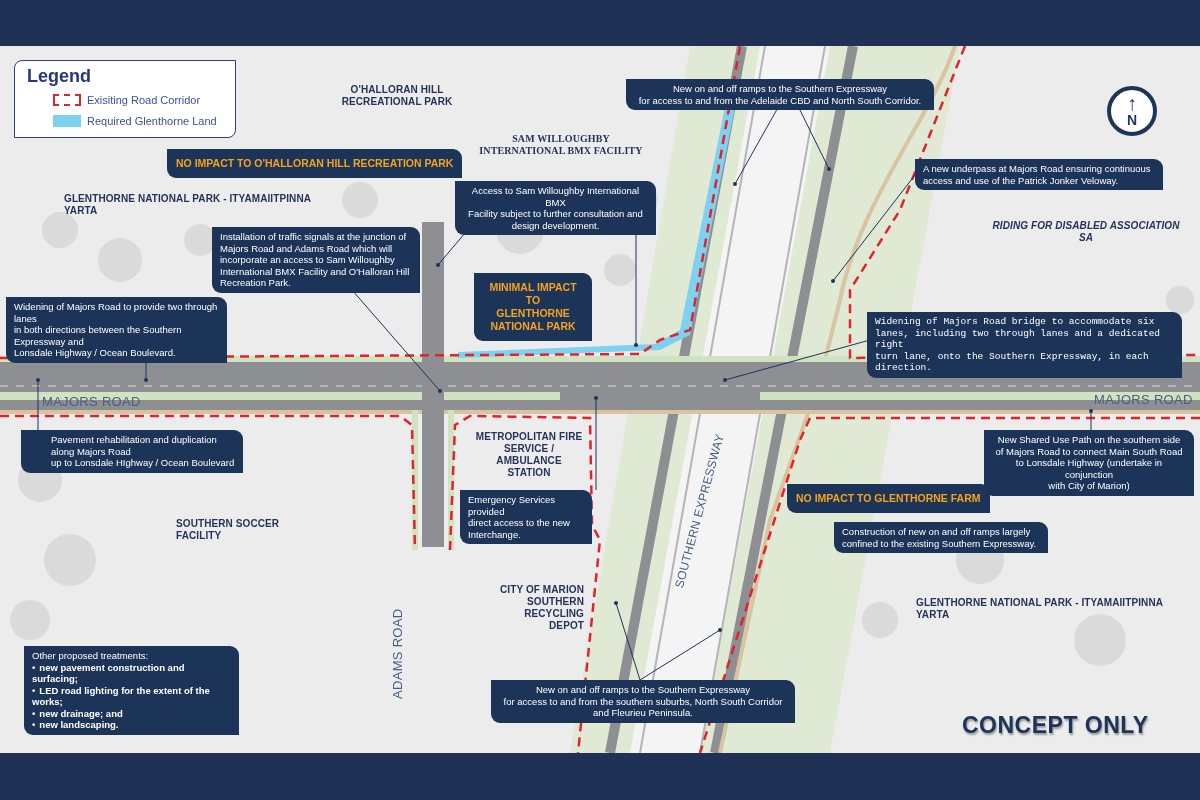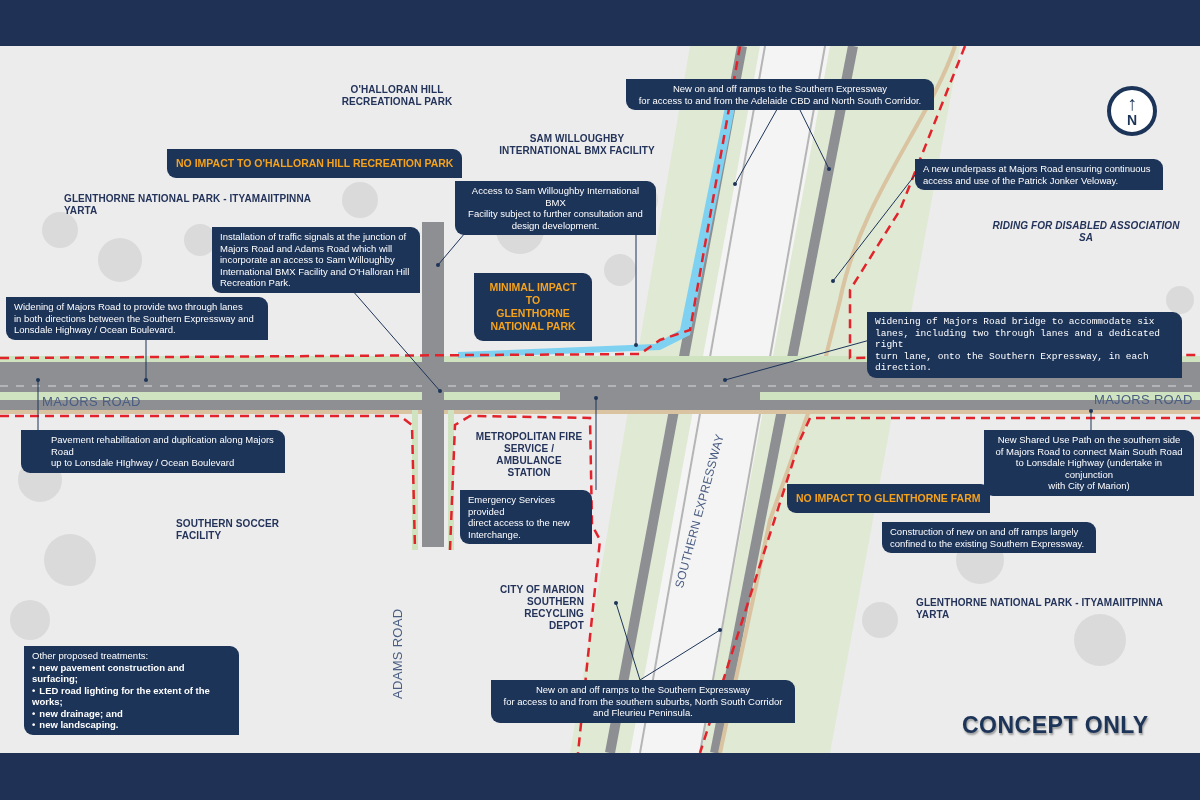--- a/index.html
+++ b/index.html
@@ -113,29 +113,40 @@
       <line x1="146" y1="340" x2="146" y2="380"></line>
         <line x1="38" y1="380" x2="38" y2="430"></line>
       <line x1="870" y1="340" x2="725" y2="380"></line>
       <line x1="596" y1="398" x2="596" y2="490"></line>
       <line x1="1091" y1="411" x2="1091" y2="430"></line>
       <line x1="640" y1="680" x2="616" y2="603"></line>
         <line x1="640" y1="680" x2="720" y2="630"></line>
     </g>
   </svg>
 
+  <div class="legend">
+    <div class="title">Legend</div>
+    <div class="row" style="top:33px;">
+      <span class="swatch-dash"></span>
+      <span>Exisiting Road Corridor</span>
+    </div>
+    <div class="row" style="top:54px;">
+      <span class="swatch-blue"></span>
+      <span>Required Glenthorne Land</span>
+    </div>
+  </div>
 
   <div class="compass">
     <div class="arrow">↑</div>
     <div class="n">N</div>
   </div>
 
   <div class="lbl" style="left:332px;top:38px;width:130px;white-space:pre-line;">O'HALLORAN HILL
 RECREATIONAL PARK</div>
-  <div class="lbl" style="left:492px;top:87px;width:170px;white-space:pre-line;">SAM WILLOUGHBY
+  <div class="lbl" style="left:476px;top:87px;width:170px;white-space:pre-line;font-family:Liberation Serif, serif;">SAM WILLOUGHBY
 INTERNATIONAL BMX FACILITY</div>
   <div class="lbl" style="left:64px;top:147px;width:260px;text-align:left;">GLENTHORNE NATIONAL PARK - ITYAMAIITPINNA YARTA</div>
   <div class="lbl" style="left:986px;top:174px;width:200px;text-align:center;font-style:italic;">RIDING FOR DISABLED ASSOCIATION SA</div>
   <div class="lbl" style="left:474px;top:385px;width:110px;white-space:pre-line;">METROPOLITAN FIRE
 SERVICE / AMBULANCE
 STATION</div>
   <div class="lbl" style="left:176px;top:472px;width:150px;text-align:left;">SOUTHERN SOCCER FACILITY</div>
   <div class="lbl" style="left:474px;top:538px;width:110px;white-space:pre-line;text-align:right;">CITY OF MARION
 SOUTHERN RECYCLING
 DEPOT</div>
@@ -157,36 +168,36 @@
   <div class="callout" style="left:915px;top:113px;width:248px;white-space:pre-line;">A new underpass at Majors Road ensuring continuous
 access and use of the Patrick Jonker Veloway.</div>
   <div class="callout center" style="left:455px;top:135px;width:201px;white-space:pre-line;">Access to Sam Willoughby International BMX
 Facility subject to further consultation and
 design development.</div>
   <div class="callout" style="left:212px;top:181px;width:208px;white-space:pre-line;">Installation of traffic signals at the junction of
 Majors Road and Adams Road which will
 incorporate an access to Sam Willoughby
 International BMX Facility and O'Halloran Hill
 Recreation Park.</div>
-  <div class="callout" style="left:6px;top:251px;width:262px;white-space:pre-line;">Widening of Majors Road to provide two through lanes
+  <div class="callout" style="left:6px;top:251px;width:221px;white-space:pre-line;">Widening of Majors Road to provide two through lanes
 in both directions between the Southern Expressway and
 Lonsdale Highway / Ocean Boulevard.</div>
   <div class="callout" style="left:867px;top:266px;width:315px;white-space:pre-line;font-family:Liberation Mono, monospace;">Widening of Majors Road bridge to accommodate six
 lanes, including two through lanes and a dedicated right
 turn lane, onto the Southern Expressway, in each direction.</div>
-  <div class="callout" style="left:21px;top:384px;width:264px;white-space:pre-line;padding-left:30px;">Pavement rehabilitation and duplication along Majors Road
+  <div class="callout" style="left:21px;top:384px;width:222px;white-space:pre-line;padding-left:30px;">Pavement rehabilitation and duplication along Majors Road
 up to Lonsdale HIghway / Ocean Boulevard</div>
   <div class="callout center" style="left:984px;top:384px;width:210px;white-space:pre-line;">New Shared Use Path on the southern side
 of Majors Road to connect Main South Road
 to Lonsdale Highway (undertake in conjunction
 with City of Marion)</div>
   <div class="callout" style="left:460px;top:444px;width:132px;white-space:pre-line;">Emergency Services provided
 direct access to the new
 Interchange.</div>
-  <div class="callout" style="left:834px;top:476px;width:214px;white-space:pre-line;margin-left:48px;">Construction of new on and off ramps largely
+  <div class="callout" style="left:834px;top:476px;width:214px;white-space:pre-line;">Construction of new on and off ramps largely
 confined to the existing Southern Expressway.</div>
   <div class="callout center" style="left:491px;top:634px;width:304px;white-space:pre-line;">New on and off ramps to the Southern Expressway
 for access to and from the southern suburbs, North South Corridor
 and Fleurieu Peninsula.</div>
 
   <div class="callout" style="left:24px;top:600px;width:215px;">
     <div>Other proposed treatments:</div>
     <ul class="bullets">
       <li>new pavement construction and surfacing;</li>
       <li>LED road lighting for the extent of the works;</li>

